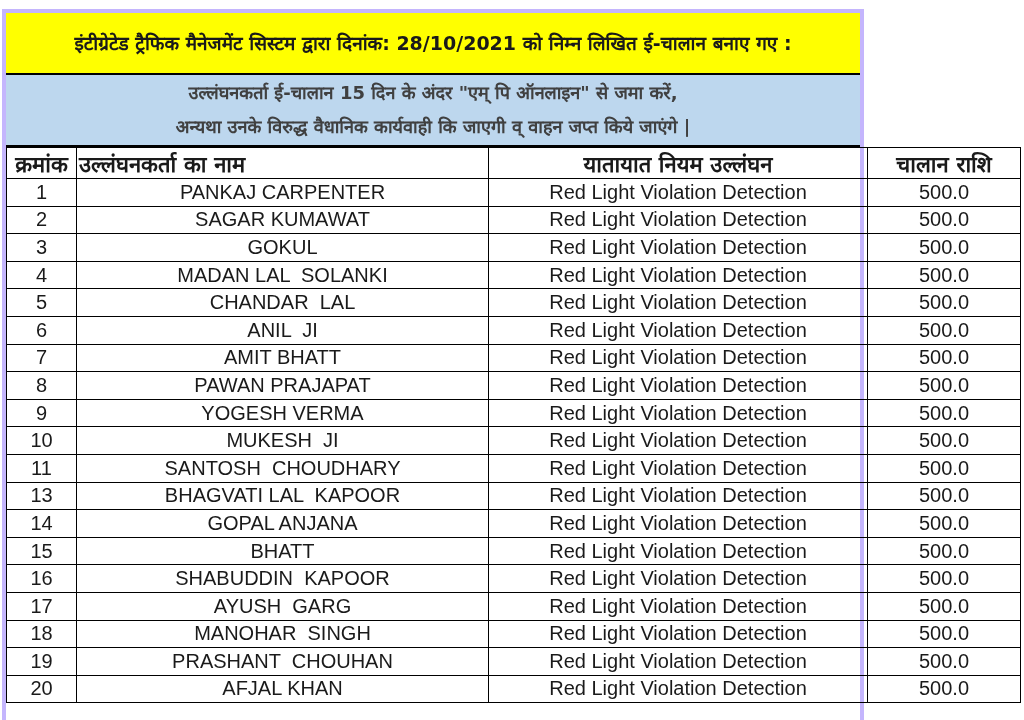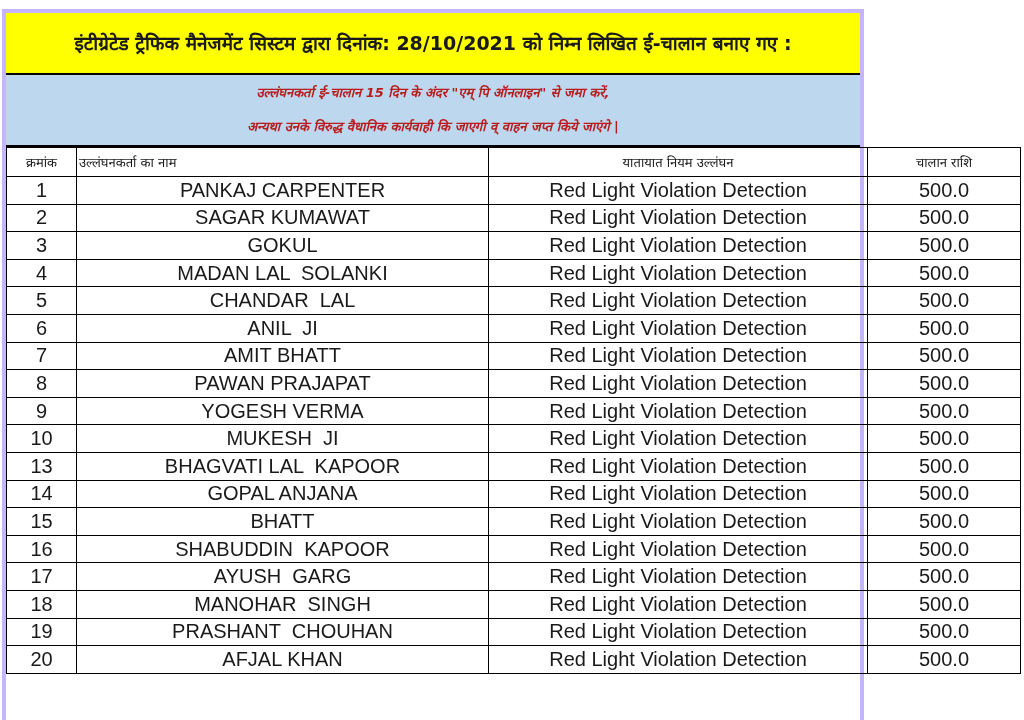--- a/index.html
+++ b/index.html
@@ -1,24 +1,24 @@
 <!DOCTYPE html>
 <html><head>
 <meta charset="utf-8">
 <style>
   html, body { margin: 0; padding: 0; background: #ffffff; }
   body { width: 1024px; height: 720px; overflow: hidden; position: relative; font-family: "Liberation Sans", sans-serif; }
   .sheet { position: absolute; left: 2px; top: 9px; width: 862px; height: 716px; border: 4px solid #c4b5fd; box-sizing: border-box; background: #fff; }
   .title-bar { position: absolute; left: 0; top: 0; width: 100%; height: 62px; background: #ffff00; border-bottom: 2px solid #000; box-sizing: border-box; display: flex; align-items: center; justify-content: center; }
   .title-bar span { font-family: "DejaVu Sans", sans-serif; font-weight: bold; font-size: 19px; color: #1a1a1a; letter-spacing: 0px; }
   .notice { position: absolute; left: 0; top: 62px; width: 100%; height: 72px; background: #bdd7ee; border-bottom: 2px solid #000; box-sizing: border-box; display: flex; flex-direction: column; align-items: center; justify-content: center; }
-  .notice span { font-family: "DejaVu Sans", sans-serif; font-weight: bold; font-size: 13px; color: #b91c1c; line-height: 34px; display: block; font-style: italic; }
+  .notice span { font-family: "DejaVu Sans", sans-serif; font-weight: bold; font-size: 18px; color: #404040; line-height: 34px; display: block; }
   .grid { position: absolute; left: 0; top: 134px; width: 100%; border-collapse: collapse; table-layout: fixed; }
   .grid td, .grid th { border: 1.5px solid #000; padding: 0; height: 27.6px; box-sizing: border-box; overflow: hidden; white-space: pre; }
-  .grid th { font-family: "DejaVu Sans", sans-serif; font-weight: normal; font-size: 13px; color: #1a1a1a; height: 29px; }
+  .grid th { font-family: "DejaVu Sans", sans-serif; font-weight: bold; font-size: 22px; color: #1a1a1a; height: 29px; }
   .grid td { font-family: "Liberation Sans", sans-serif; font-size: 20px; color: #1a1a1a; text-align: center; }
   .c1 { width: 70px; } .c2 { width: 412px; } .c3 { width: 379px; } .c4 { width: 153px; }
   .h-left { text-align: left; padding-left: 2px !important; margin-left: 18px; }
   .h-center { text-align: center; }
 </style>
 </head>
 <body>
 
 <div class="sheet">
   <div class="title-bar">
@@ -98,20 +98,26 @@
           <td>Red Light Violation Detection</td>
           <td>500.0</td>
         </tr>
         <tr>
           <td>10</td>
           <td>MUKESH  JI</td>
           <td>Red Light Violation Detection</td>
           <td>500.0</td>
         </tr>
         <tr>
+          <td>11</td>
+          <td>SANTOSH  CHOUDHARY</td>
+          <td>Red Light Violation Detection</td>
+          <td>500.0</td>
+        </tr>
+        <tr>
           <td>13</td>
           <td>BHAGVATI LAL  KAPOOR</td>
           <td>Red Light Violation Detection</td>
           <td>500.0</td>
         </tr>
         <tr>
           <td>14</td>
           <td>GOPAL ANJANA</td>
           <td>Red Light Violation Detection</td>
           <td>500.0</td>

